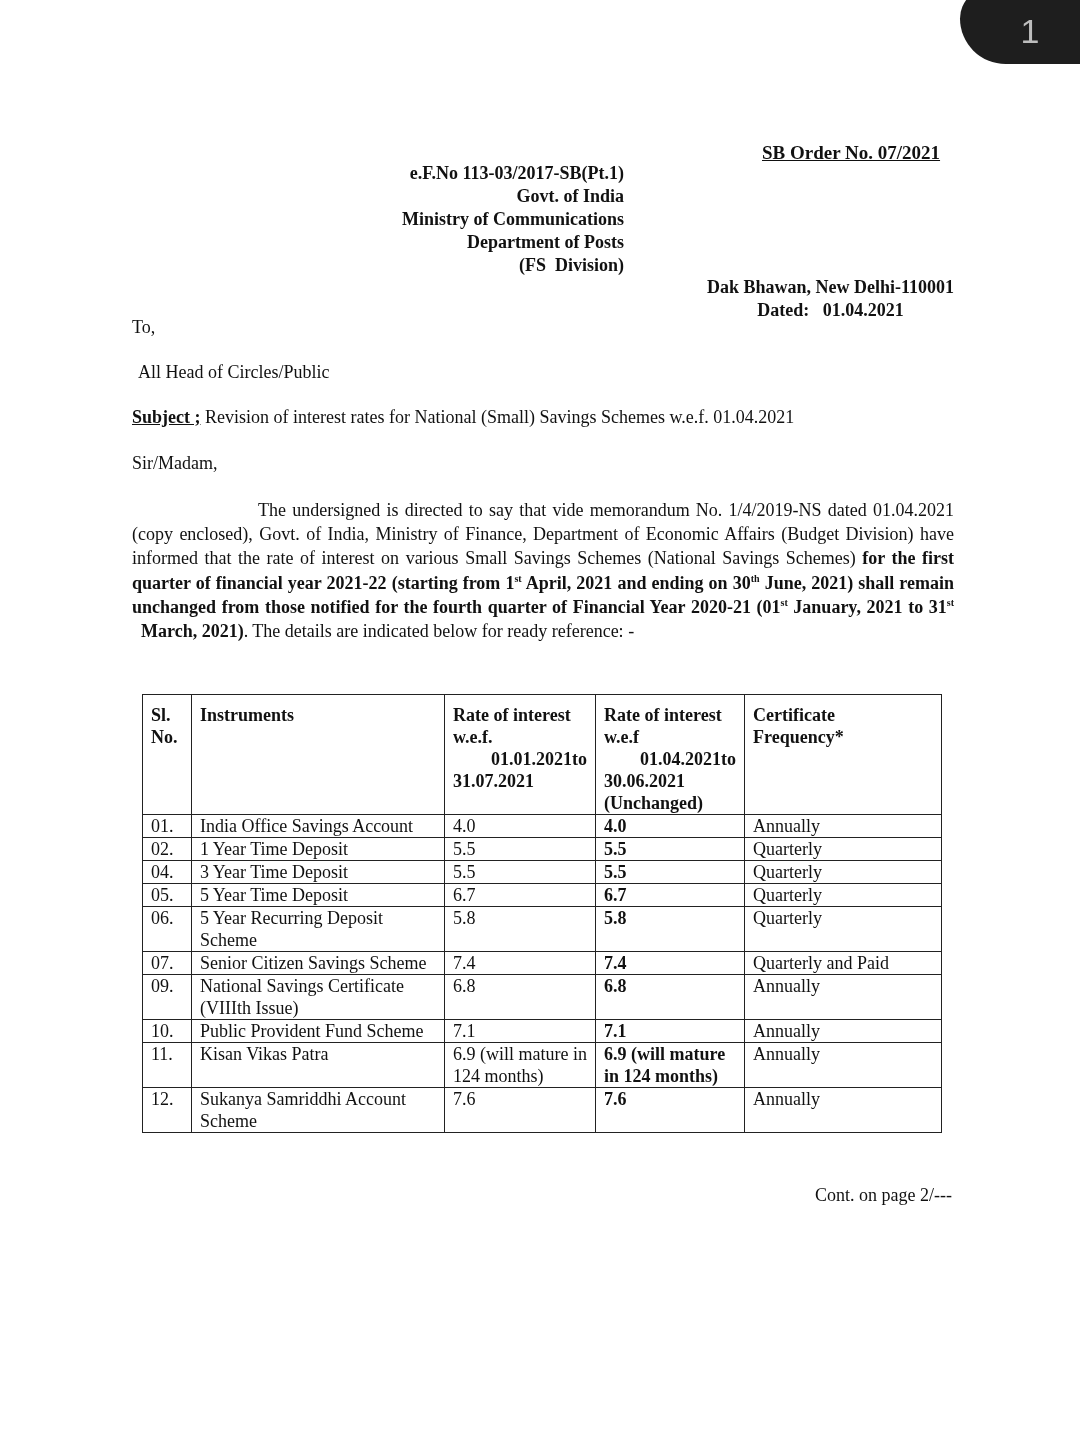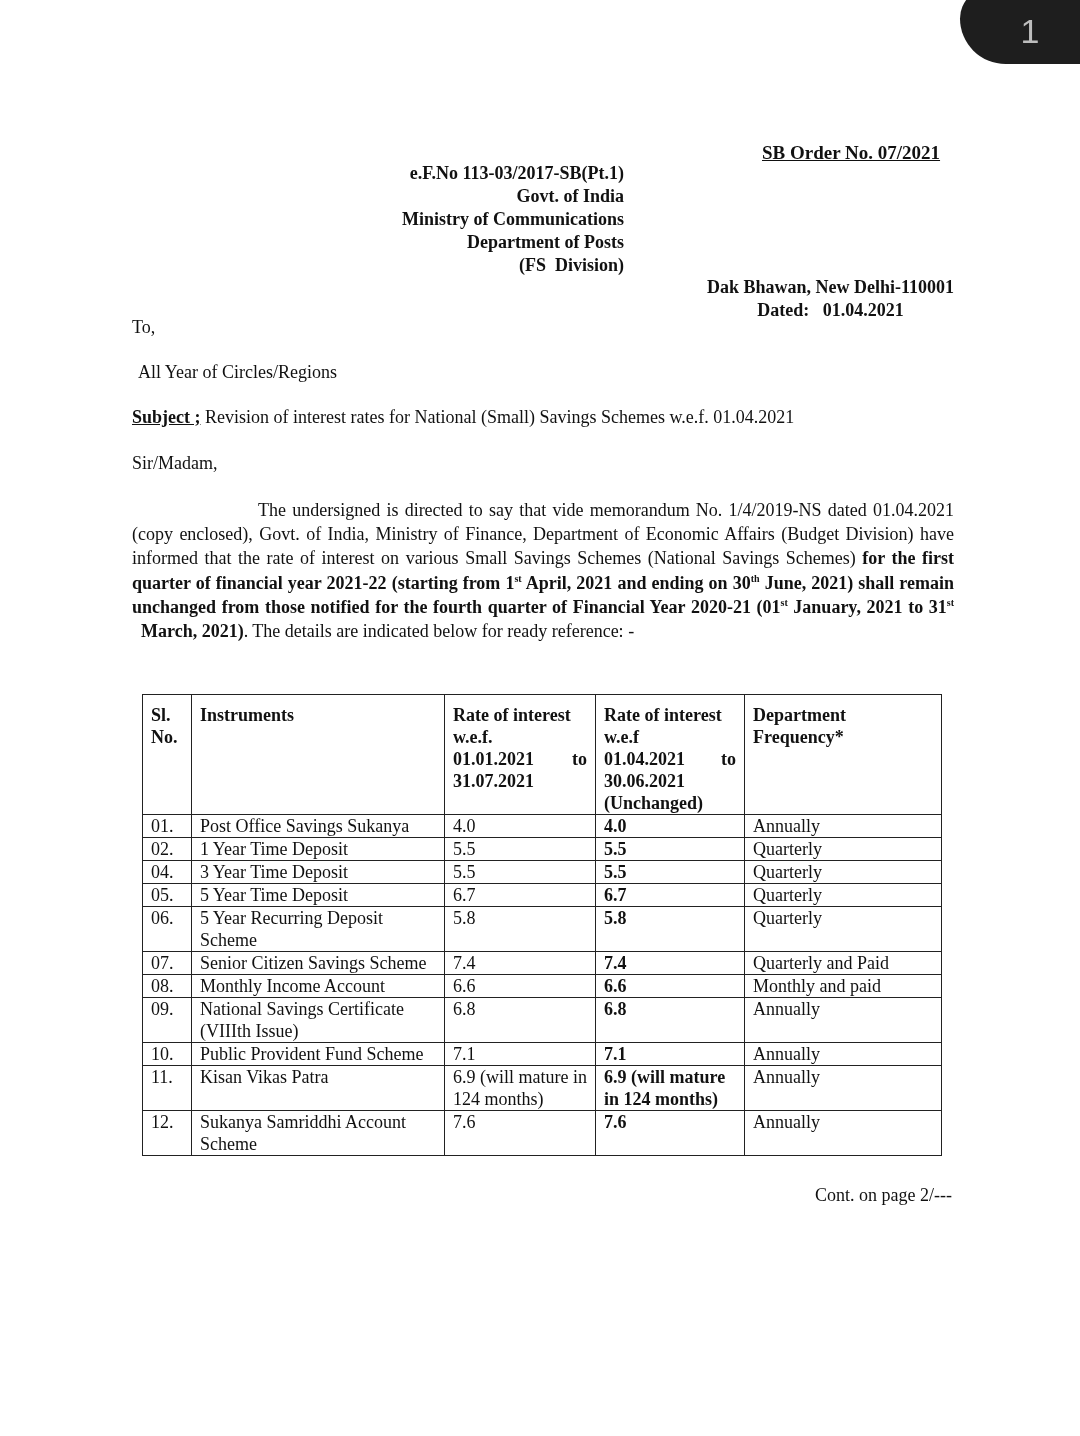--- a/index.html
+++ b/index.html
@@ -35,21 +35,21 @@
   }
   table.rates td, table.rates th {
     border: 1.5px solid #222; vertical-align: top; padding: 0 8px; text-align: left;
   }
   table.rates th { font-weight: bold; padding-top: 9px; }
   .c-sl { width: 32px; }
   .c-inst { width: 236px; }
   .c-r1 { width: 134px; }
   .c-r2 { width: 132px; }
   .c-freq { width: 180px; }
-  .just { display: flex; justify-content: space-between; }
+  .just { display: flex; justify-content: flex-end; }
   td.new { font-weight: bold; }
   .cont { top: 1185px; right: 128px; font-size: 18px; }
 </style>
 </head>
 <body>
 
 <div class="page-badge">1</div>
 
 <div class="abs order-no">SB Order No. 07/2021</div>
 
@@ -62,21 +62,21 @@
 </div>
 
 <div class="abs address">
   <div>Dak Bhawan, New Delhi-110001</div>
   <div>
     <span>Dated:</span>&nbsp;&nbsp;&nbsp;<span>01.04.2021</span>
   </div>
 </div>
 
 <div class="abs to">To,</div>
-<div class="abs recipient">All Year of Circles/Regions</div>
+<div class="abs recipient">All Head of Circles/Public</div>
 
 <div class="abs subject">
   <span class="b u">Subject ;</span><span> Revision of interest rates for National (Small) Savings Schemes w.e.f. 01.04.2021</span>
 </div>
 
 <div class="abs salutation">Sir/Madam,</div>
 
 <div class="abs para"><span class="indent"></span><span>The undersigned is directed to say that vide memorandum No. 1/4/2019-NS dated 01.04.2021 (copy enclosed),  Govt. of India, Ministry of Finance, Department of Economic Affairs (Budget Division) have informed that the rate of interest on various Small Savings Schemes (National Savings Schemes)</span><span class="b"><span> for the first quarter of financial year 2021-22 (starting from 1</span><sup>st</sup><span> April, 2021 and ending on 30</span><sup>th</sup><span> June, 2021) shall remain unchanged from those notified for the fourth quarter of Financial Year 2020-21 (01</span><sup>st</sup><span> January, 2021 to 31</span><sup>st</sup><span style="white-space:pre">  March, 2021)</span></span><span>. The details are indicated below for ready reference: -</span></div>
 
 <table class="rates">
@@ -100,29 +100,29 @@
         <div>Rate of interest</div>
         <div>w.e.f</div>
         <div class="just">
             <span>01.04.2021</span>
             <span>to</span>
           </div>
         <div>30.06.2021</div>
         <div>(Unchanged)</div>
       </th>
       <th class="c-freq">
-          <div>Department</div>
+          <div>Certificate</div>
           <div>Frequency*</div>
         </th>
     </tr>
   </thead>
   <tbody id="rates-body">
       <tr>
         <td>01.</td>
-        <td>Post Office Savings Sukanya</td>
+        <td>India Office Savings Account</td>
         <td>4.0</td>
         <td class="new">4.0</td>
         <td>Annually</td>
       </tr>
       <tr>
         <td>02.</td>
         <td>1 Year Time Deposit</td>
         <td>5.5</td>
         <td class="new">5.5</td>
         <td>Quarterly</td>
@@ -149,27 +149,20 @@
         <td>Quarterly</td>
       </tr>
       <tr>
         <td>07.</td>
         <td>Senior Citizen Savings Scheme</td>
         <td>7.4</td>
         <td class="new">7.4</td>
         <td>Quarterly and Paid</td>
       </tr>
       <tr>
-        <td>08.</td>
-        <td>Monthly Income Account</td>
-        <td>6.6</td>
-        <td class="new">6.6</td>
-        <td>Monthly and paid</td>
-      </tr>
-      <tr>
         <td>09.</td>
         <td>National Savings Certificate (VIIIth  Issue)</td>
         <td>6.8</td>
         <td class="new">6.8</td>
         <td>Annually</td>
       </tr>
       <tr>
         <td>10.</td>
         <td>Public Provident Fund Scheme</td>
         <td>7.1</td>

